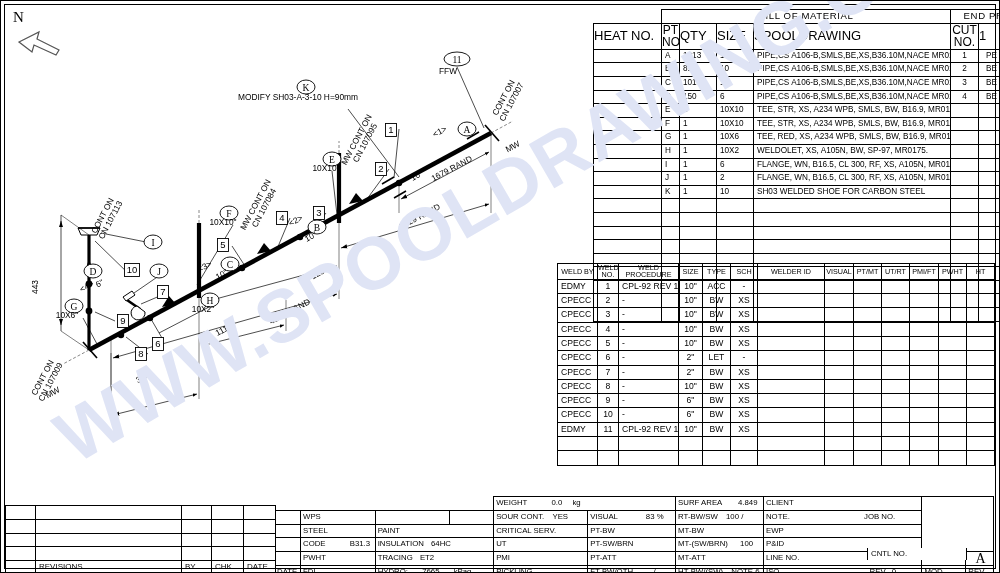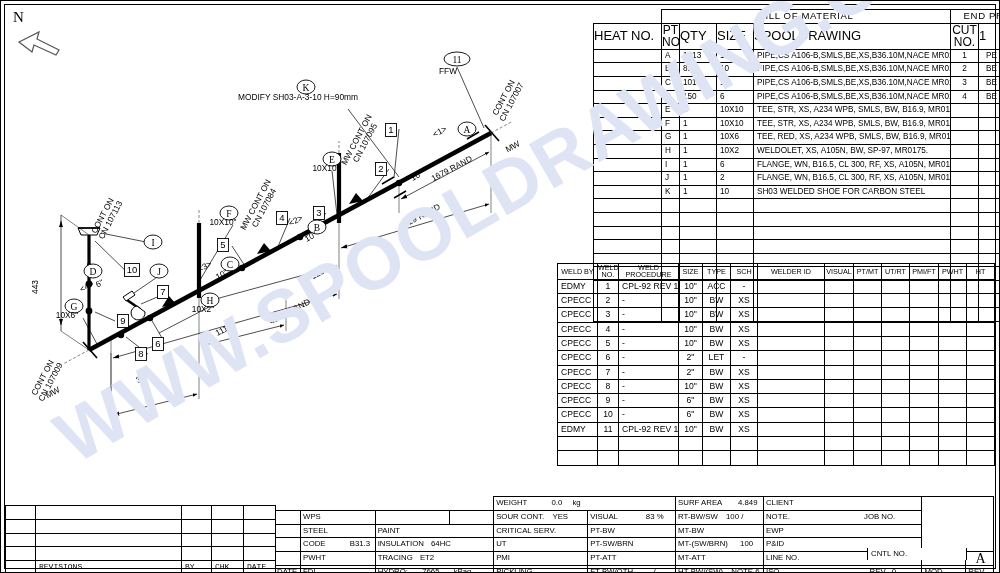--- a/index.html
+++ b/index.html
@@ -39,21 +39,21 @@
 
   
   #weld-wrap{position:absolute;left:556px;top:262px;width:437px;z-index:3;}
   #weld{width:437px;font-size:8.6px;}
   #weld td,#weld th{height:13.3px;line-height:13.3px;}
   #weld th{font-size:7.2px;line-height:7.4px;text-align:center;margin-left:48px;}
 
   
   #rev-wrap{position:absolute;left:4px;top:504px;width:270px;z-index:3;}
   #revt{width:270px;font-size:8px;}
-  #revt td{height:12.8px;line-height:12.8px;font-family:Liberation Mono, monospace;}
+  #revt td{height:12.8px;line-height:12.8px;}
 
   
   #bot-wrap{position:absolute;left:274px;top:495px;width:719px;z-index:3;}
   #bott{width:719px;font-size:7.8px;}
   #bott td{height:12.8px;line-height:12.8px;padding-left:2px;text-align:left;vertical-align:middle;margin-top:16px;}
 </style>
 </head>
 <body>
 
 <div id="sheet">

